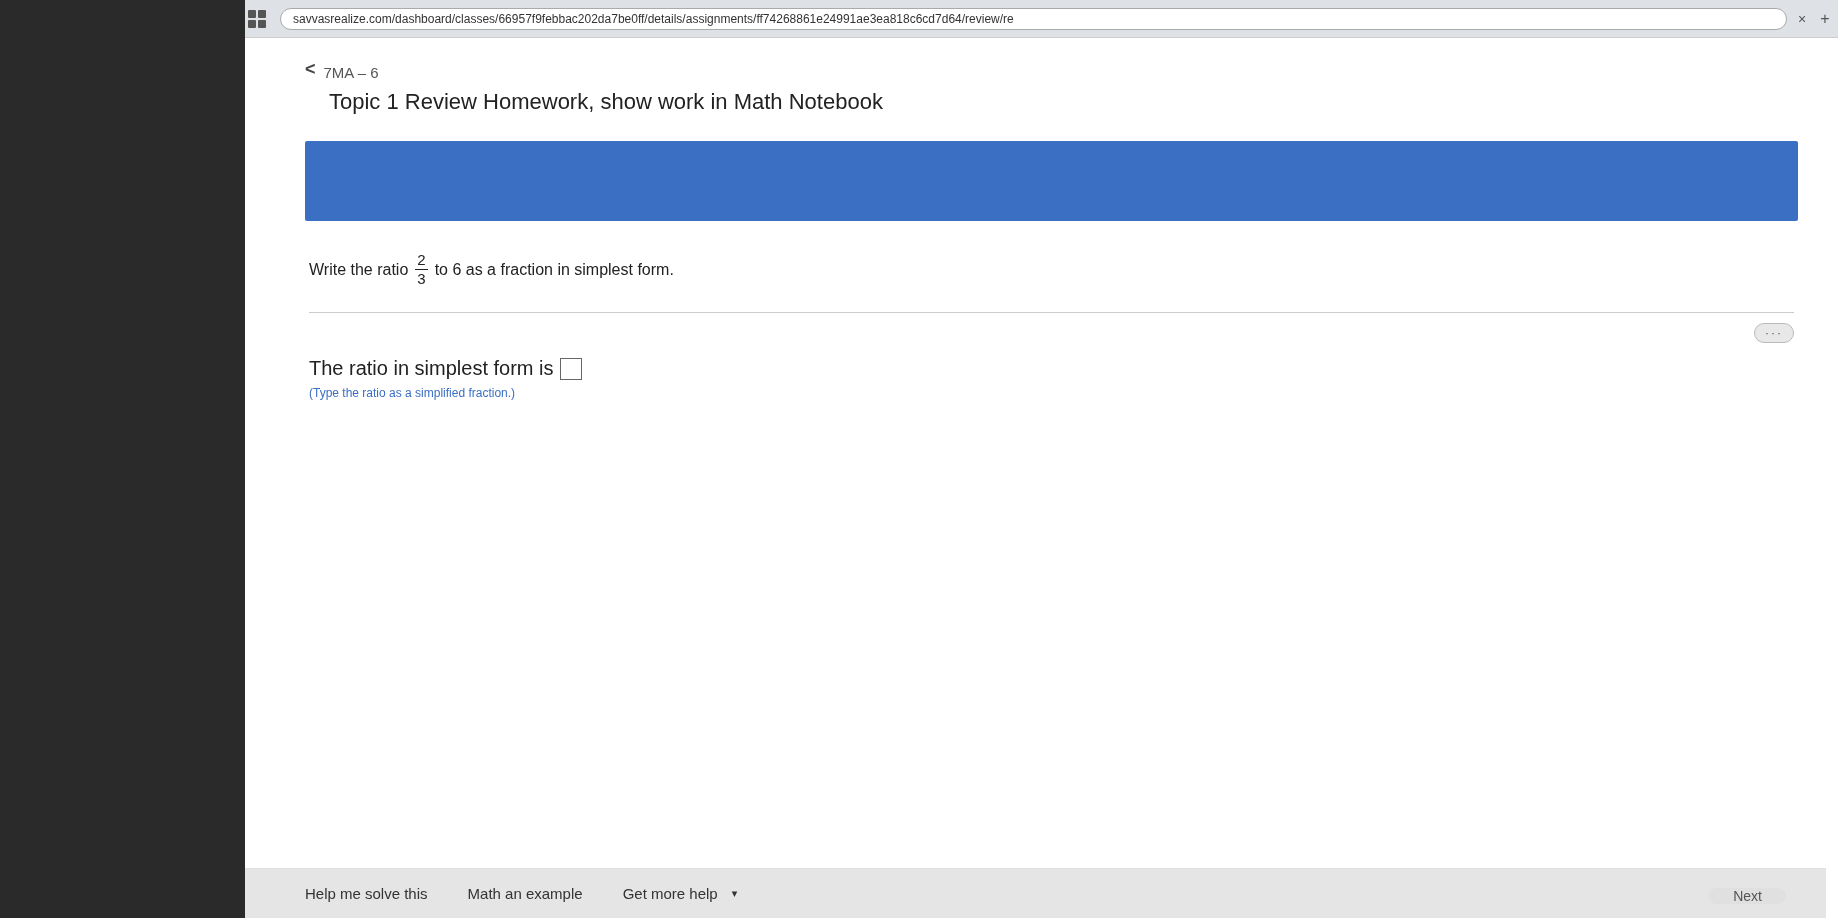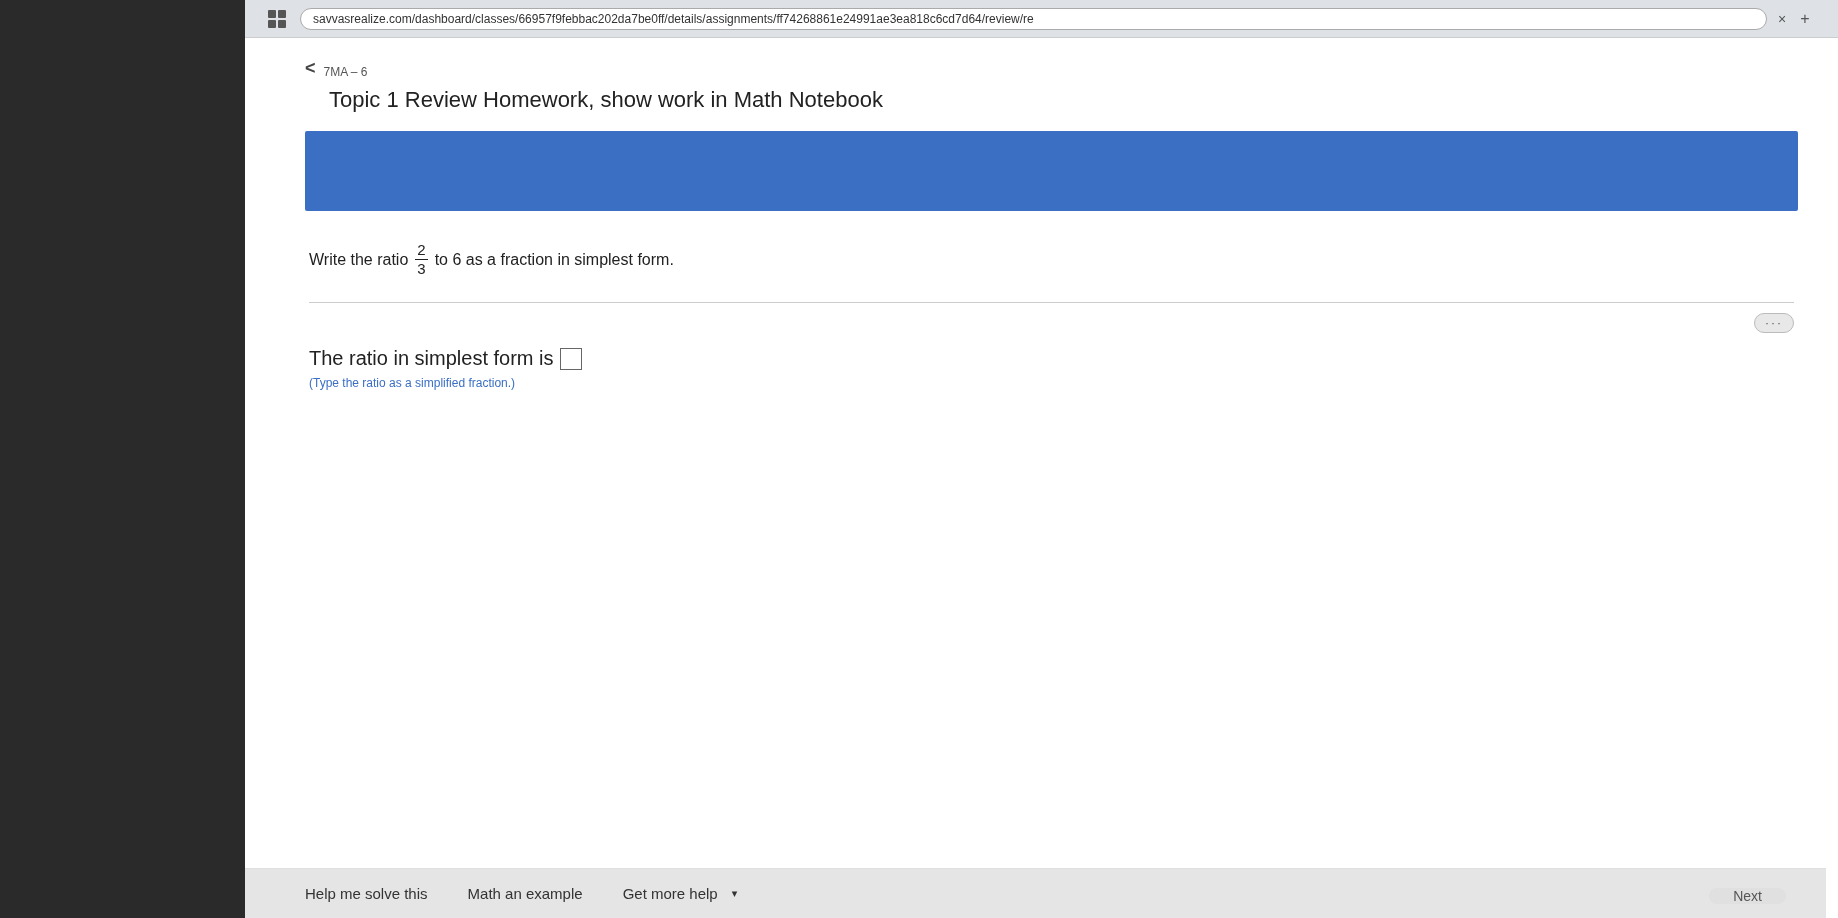--- a/index.html
+++ b/index.html
@@ -25,21 +25,21 @@
       flex: 1;
       background: #f5f5f5;
       display: flex;
       flex-direction: column;
       height: 100%;
     }
 
     
     .browser-bar {
       background: #dee1e6;
-      padding: 6px 23px;
+      padding: 6px 3px;
       display: flex;
       align-items: center;
       gap: 8px;
       border-bottom: 1px solid #ccc;
       height: 38px;
     }
 
     .grid-icon {
       width: 18px;
       height: 18px;
@@ -113,31 +113,31 @@
     }
 
     .back-arrow {
       font-size: 18px;
       color: #444;
       cursor: pointer;
       font-weight: bold;
     }
 
     .breadcrumb-text {
-      font-size: 12px;
+      font-size: 15px;
       color: #555;
       margin-top: 6px;
     }
 
     
     .page-title {
       font-size: 22px;
       font-weight: 500;
       color: #222;
-      margin-bottom: 18px;
+      margin-bottom: 26px;
       margin-left: 24px;
     }
 
     
     .blue-banner {
       background: #3a6fc4;
       height: 80px;
       border-radius: 2px;
       margin-bottom: 30px;
       width: 100%;

